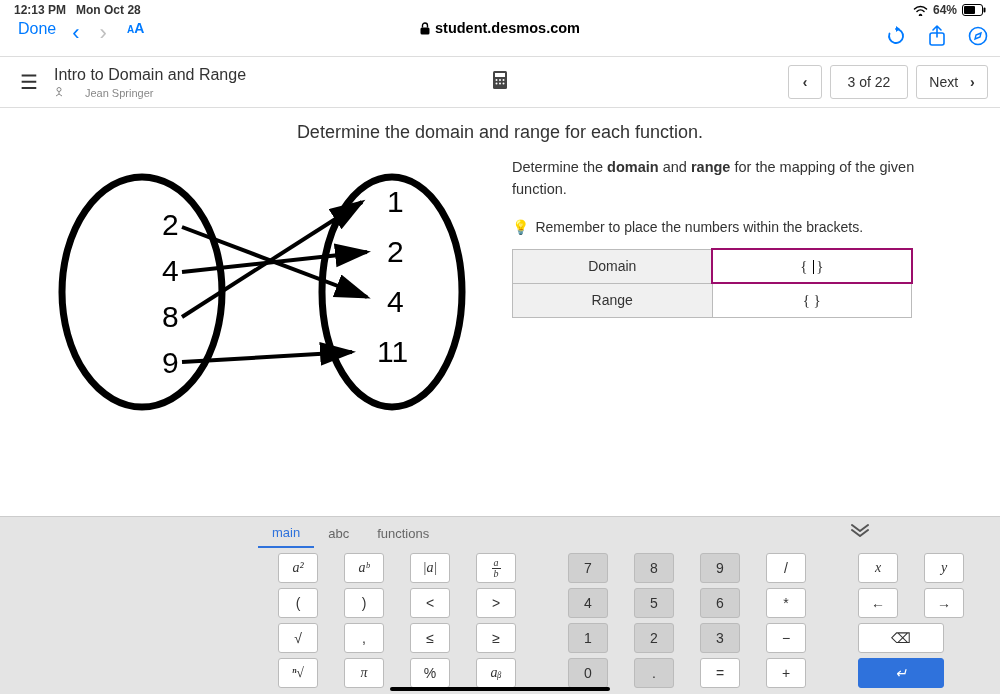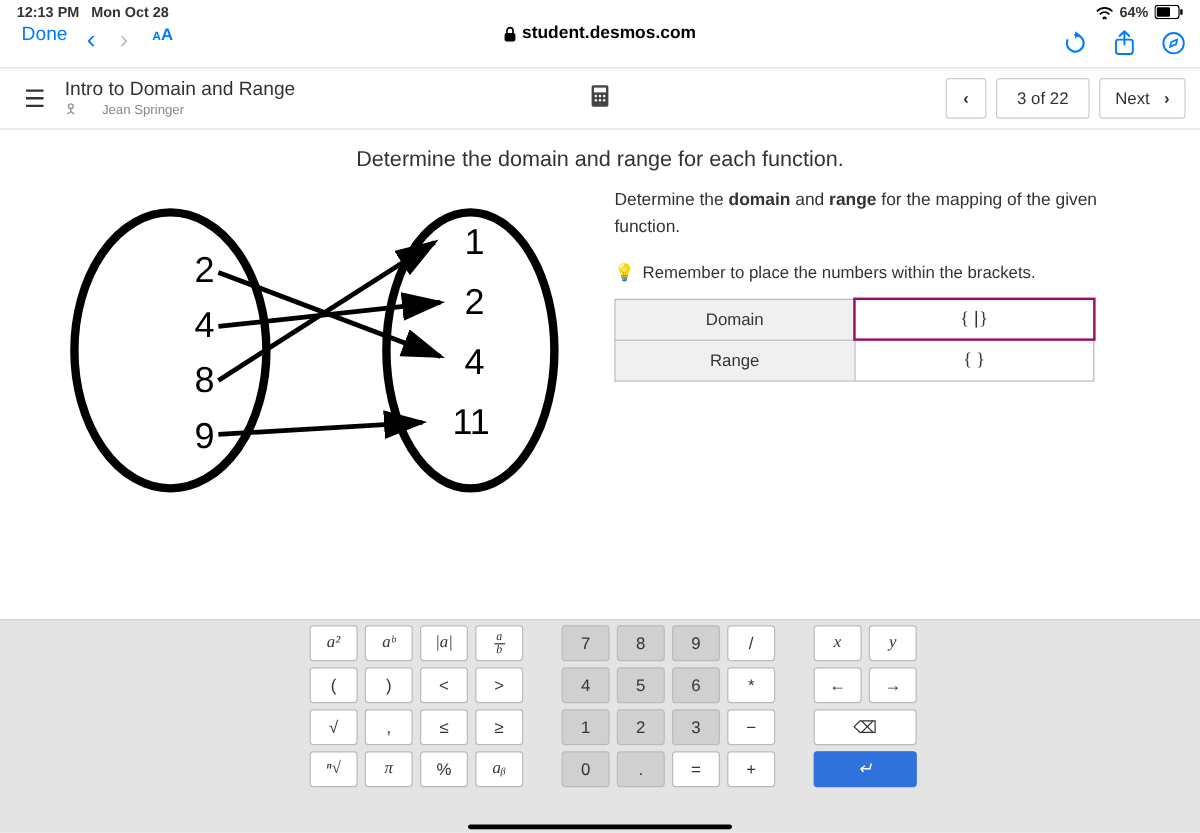--- a/index.html
+++ b/index.html
@@ -55,21 +55,21 @@
   @keyframes blink { 50% { opacity:0; } }
 
   
   .keyboard { position:absolute; bottom:0; left:0; right:0; height:178px; background:#e4e4e4; border-top:1px solid #ccc; }
   .kb-tabs { display:flex; align-items:center; padding: 0 20px 0 258px; height:32px; font-size:13px; color:#666; position:relative; }
   .kb-tab { padding: 6px 14px; cursor:pointer; }
   .kb-tab.active { color:#2f72dc; border-bottom:2px solid #2f72dc; }
   .collapse-kb { position:absolute; right:130px; top:6px; cursor:pointer; color:#555; }
   .kb-rows { padding: 4px 0 0 258px; }
   .kb-row { display:flex; gap:6px; margin-bottom:5px; align-items:center; }
-  .key { width:40px; height:30px; background:#fff; border:1px solid #bbb; border-radius:3px; display:flex; align-items:center; justify-content:center; font-size:14px; cursor:pointer; font-family: serif; font-style:italic; }
+  .key { width:40px; height:30px; background:#fff; border:1px solid #bbb; border-radius:3px; display:flex; align-items:center; justify-content:center; font-size:14px; cursor:pointer; font-family: serif; font-style:italic;margin-left:20px; }
   .key.op { font-style:normal; font-family:sans-serif; }
   .key.num { background:#d0d0d0; font-style:normal; font-family:sans-serif; }
   .key.wide { width:86px; }
   .key.xwide { width:86px; }
   .key.enter { background:#2f72dc; color:#fff; border-color:#2f72dc; }
   .gap-col { width:20px; }
   .kb-group { display:flex; gap:6px; }
   .frac-key { font-size:10px; line-height:1; text-align:center; font-style:italic; }
   .frac-key .top { border-bottom:1px solid #333; padding:0 2px; }
   
@@ -223,20 +223,30 @@
           <td class="label-cell">Range</td>
           <td class="input-cell">{  }</td>
         </tr>
       </tbody>
         </table>
     </div>
   </div>
 </div>
 
 <div class="keyboard">
+  <div class="kb-tabs">
+    <div class="kb-tab active">main</div>
+    <div class="kb-tab">abc</div>
+    <div class="kb-tab">functions</div>
+    <span class="collapse-kb">
+      <svg width="20" height="14" viewBox="0 0 20 14">
+          <path d="M2 2 L10 8 L18 2 M2 7 L10 13 L18 7" fill="none" stroke="#555" stroke-width="2" stroke-linecap="round" stroke-linejoin="round"></path>
+        </svg>
+    </span>
+  </div>
   <div class="kb-rows">
 
     <div class="kb-row">
       <div class="kb-group">
         <div class="key">a²</div>
         <div class="key">aᵇ</div>
         <div class="key">|a|</div>
         <div class="key">
             <div class="frac-key">
               <div class="top">a</div>

